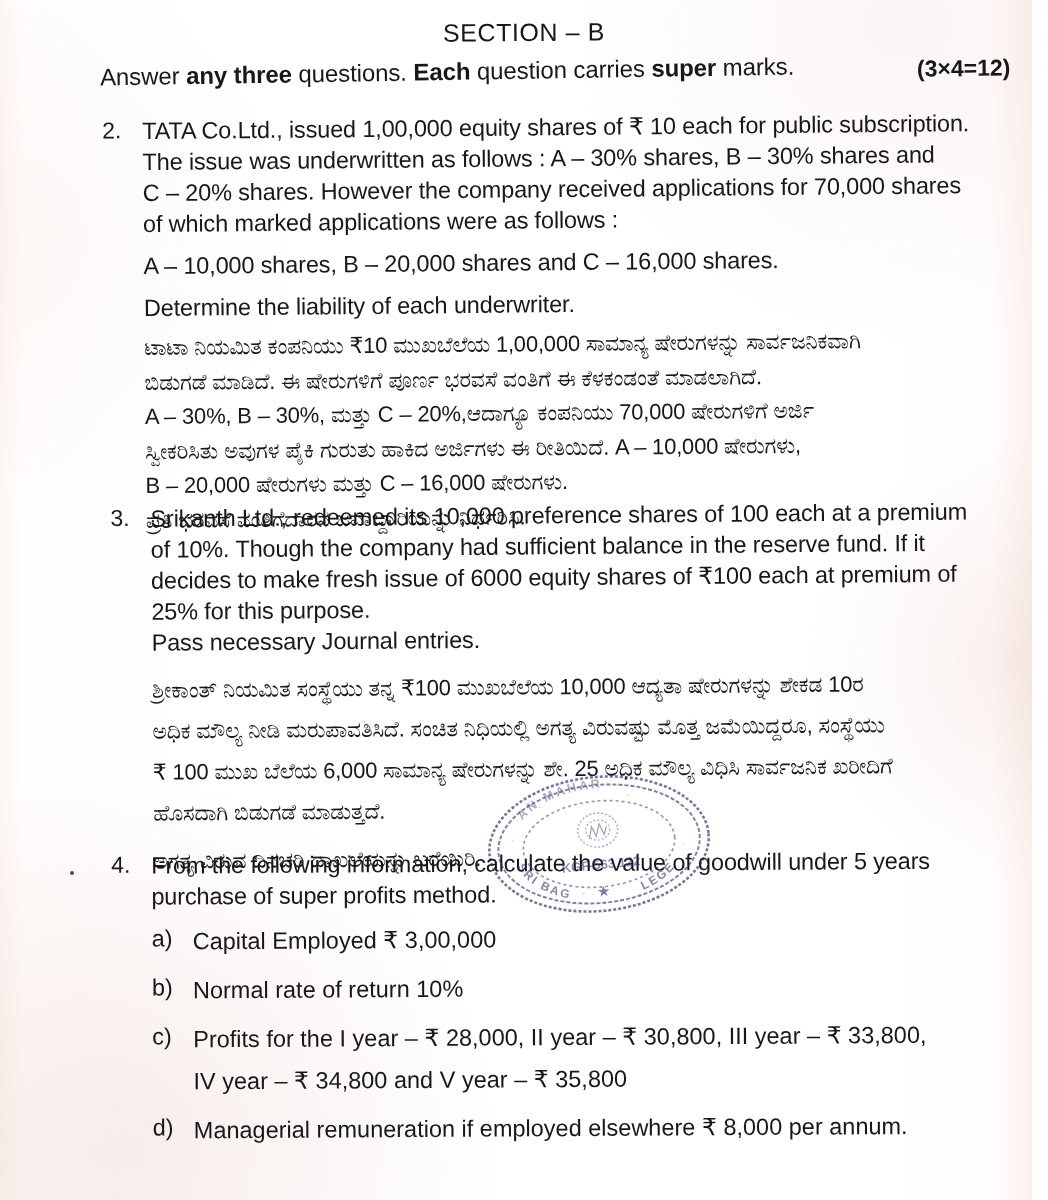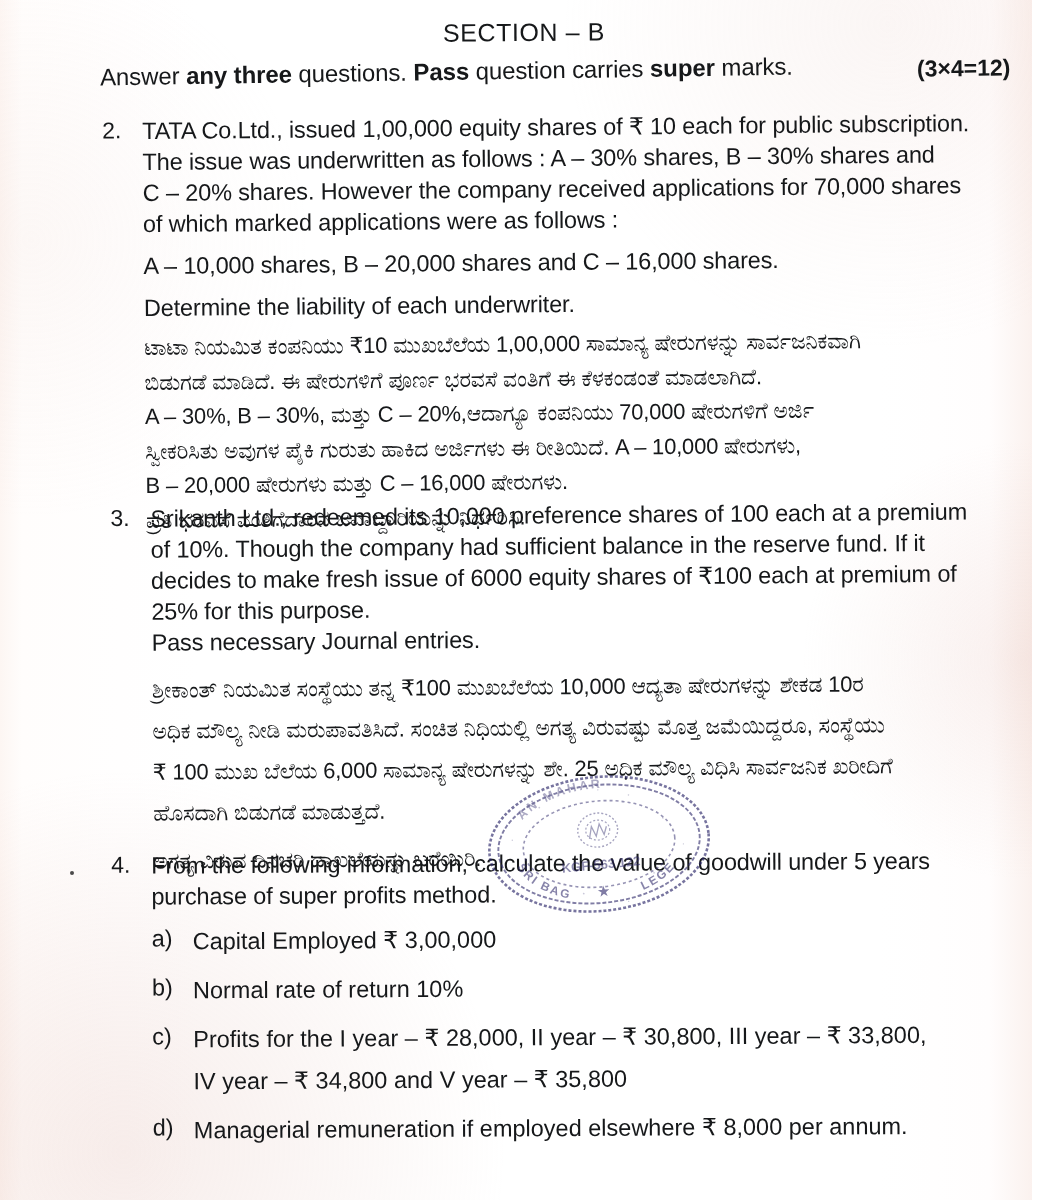--- a/index.html
+++ b/index.html
@@ -153,21 +153,21 @@
 </head>
 <body>
 
 <div class="page">
 
   <div class="paper-tint"></div>
 
   <div class="section-title">SECTION – B</div>
 
   <div class="instruction">
-    <span>Answer </span><b>any three</b><span> questions. </span><b>Pass</b><span> question carries </span><b>super</b><span> marks.</span>
+    <span>Answer </span><b>any three</b><span> questions. </span><b>Each</b><span> question carries </span><b>super</b><span> marks.</span>
   </div>
 
   <div class="marks">(3×4=12)</div>
 
   <div class="q" id="q2">
     <div class="q-num">2.</div>
     <div class="q-body">
       <div class="ln">TATA Co.Ltd., issued 1,00,000 equity shares of ₹ 10 each for public subscription.</div>
       <div class="ln">The issue was underwritten as follows : A – 30% shares, B – 30% shares and</div>
       <div class="ln">C – 20% shares. However the company received applications for 70,000 shares</div>

